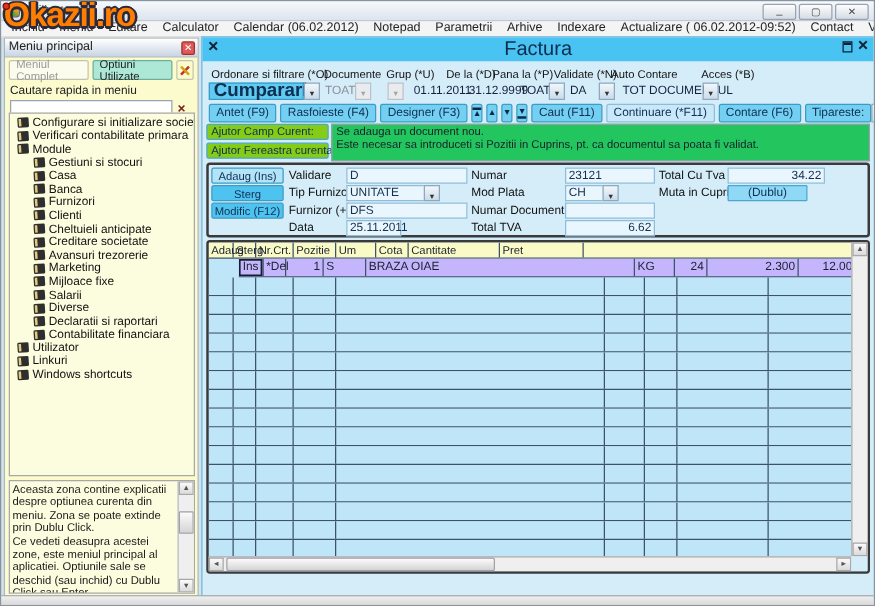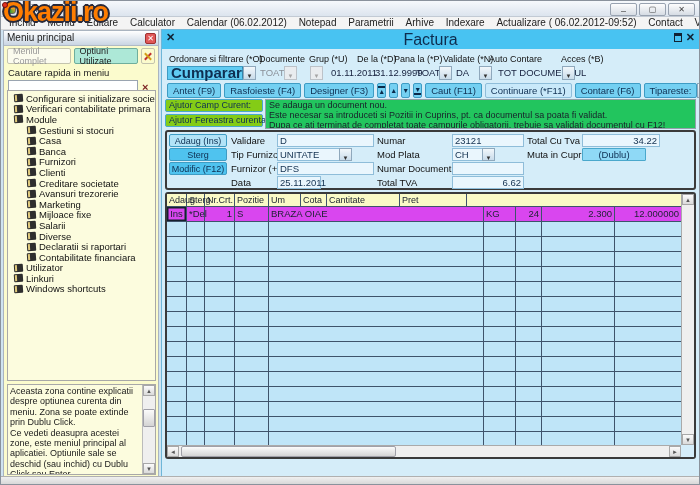--- a/index.html
+++ b/index.html
@@ -144,21 +144,21 @@
   .sel-unitate{ left:110px; } .sel-unitate .field{ width:62px; }
   .sel-ch{ left:285px; } .sel-ch .field{ width:30px; }
   .enter-btn { left:415px; width:64px; height:13px; background:#8FD9F6; border:1px solid #4AA8CC;
     font-size:9.5px; color:#0E2F52; text-align:center; line-height:12px; border-radius:1px; }
 
   .f-table { position:absolute; left:3px; top:162px; width:531px; height:267px;
     border:2px solid #3A3A3A; border-radius:3px; background:#BFE5F8; }
   .t-rows { position:absolute; left:0; top:0; right:13px; bottom:12px; overflow:hidden; }
   .t-row { display:flex; height:15px; border-bottom:1px solid #3E536B; background:#BFE5F8; }
   .t-row.hdr { height:13px; background:#FAFAC6; }
-  .t-row.data { background:#d946ef; }
+  .t-row.data { background:#c4b5fd;margin-left:24px; }
   .t-cell { flex:none; border-right:1px solid #3E536B; height:100%; font-size:9.5px; color:#1A2230;
     padding:0 2px; white-space:nowrap; overflow:visible; line-height:13px; }
   .hdr .t-cell { font-size:9px; line-height:12px; }
   .c0{width:20px;} .c1{width:18px;} .c2{width:30px;} .c3{width:34px;} .c4{width:215px;}
   .c5{width:32px;} .c6{width:26px;} .c7{width:73px;} .c8{width:67px;}
   .ar{text-align:right;} .ac{text-align:center;}
   .t-cell.focus { box-shadow:inset 0 0 0 1.5px #15202E; }
   .t-vscroll { position:absolute; right:0; top:0; bottom:12px; width:13px; background:#EFEFEF; border-left:1px solid #AAA; }
   .t-hscroll { position:absolute; left:0; right:13px; bottom:0; height:12px; background:#EFEFEF; border-top:1px solid #AAA; }
   .h-btn { position:absolute; top:0; width:12px; height:11px; background:linear-gradient(#FBFBFB,#DADADA);
@@ -242,20 +242,24 @@
           <span class="book-ico"></span>
           <span>Banca</span>
         </div>
       <div class="tree-item lvl1">
           <span class="book-ico"></span>
           <span>Furnizori</span>
         </div>
       <div class="tree-item lvl1">
           <span class="book-ico"></span>
           <span>Clienti</span>
+        </div>
+      <div class="tree-item lvl1">
+          <span class="book-ico"></span>
+          <span>Cheltuieli anticipate</span>
         </div>
       <div class="tree-item lvl1">
           <span class="book-ico"></span>
           <span>Creditare societate</span>
         </div>
       <div class="tree-item lvl1">
           <span class="book-ico"></span>
           <span>Avansuri trezorerie</span>
         </div>
       <div class="tree-item lvl1">
@@ -372,21 +376,20 @@
 
     </div>
 
     <div class="f-help-lbls">
       <div class="help-lbl">Ajutor Camp Curent:</div>
       <div class="help-lbl">Ajutor Fereastra curenta</div>
     </div>
     <div class="f-help-box">
       <div>Se adauga un document nou.</div>
       <div>Este necesar sa introduceti si Pozitii in Cuprins, pt. ca documentul sa poata fi validat.</div>
-      <div>Dupa ce ati terminat de completat toate campurile obligatorii, trebuie sa validati documentul cu F12!</div>
     </div>
 
     <div class="f-form">
       <div class="f-row r1">
         <span class="act-btn pale">Adaug (Ins)</span>
         <span class="f-lab lab1">Validare</span>
         <span class="field fld1">D</span>
         <span class="f-lab lab2">Numar</span>
         <span class="field fld2">23121</span>
         <span class="f-lab lab3">Total Cu Tva</span>

